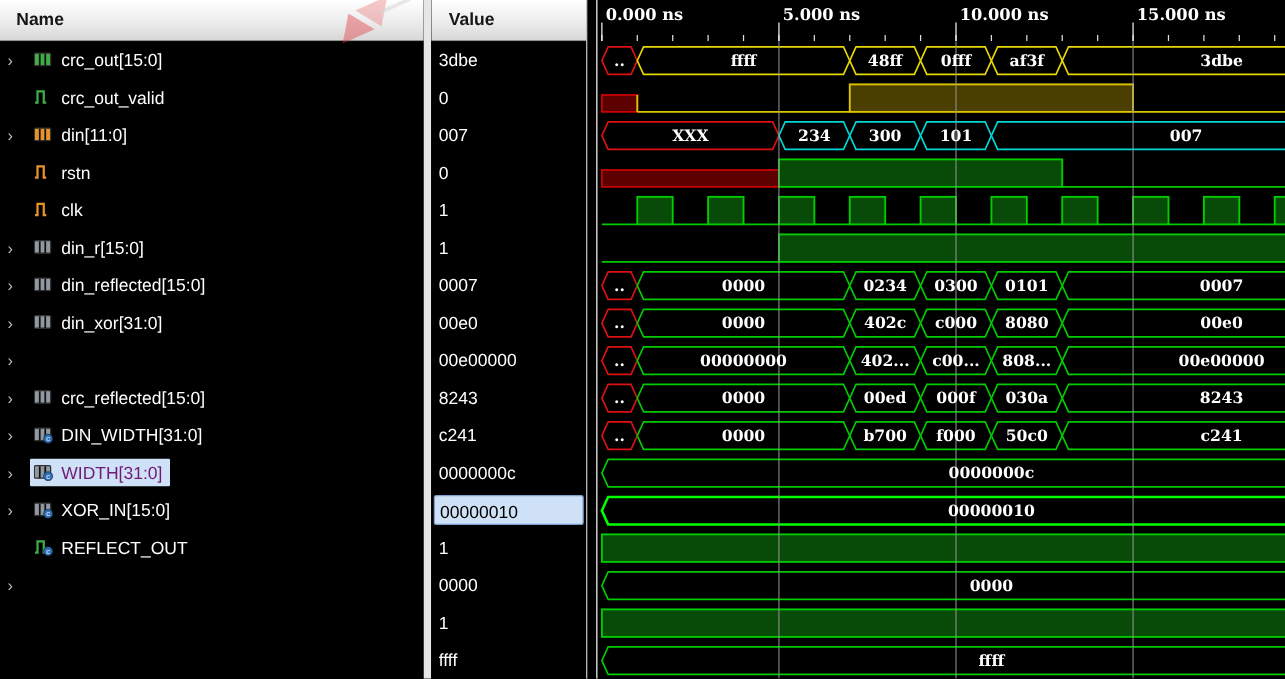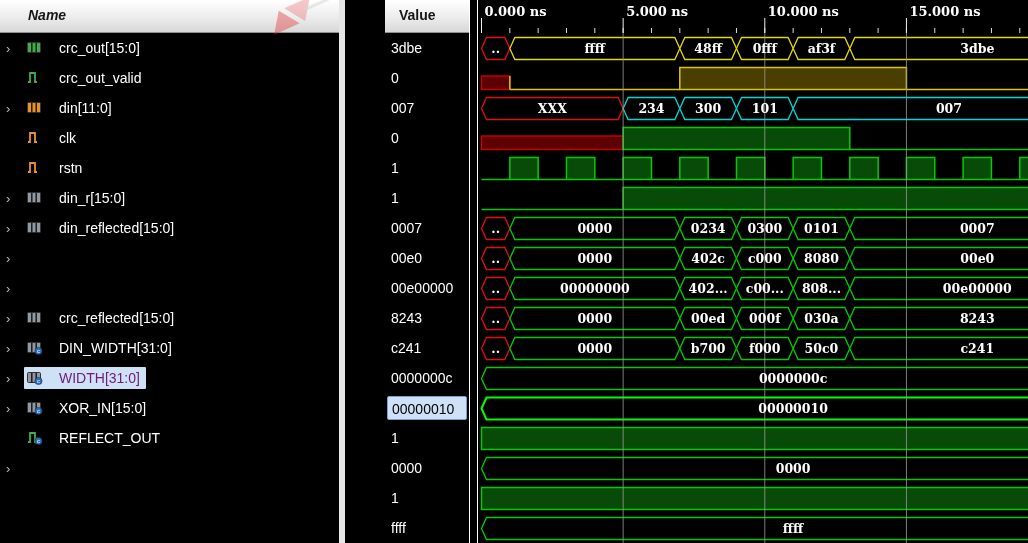--- a/index.html
+++ b/index.html
@@ -1,31 +1,31 @@
 <!DOCTYPE html>
 <html><head>
 <meta charset="utf-8">
 <style>
   html,body{margin:0;padding:0;background:#000;}
   body{width:1028px;height:543px;overflow:hidden;font-family:"Liberation Sans",sans-serif;position:relative;}
   .app{display:flex;width:1028px;height:543px;}
   .panel{box-sizing:border-box;height:543px;background:#000;overflow:hidden;}
   .name-panel{width:339px;}
   .splitter-a{width:6px;background:#e6e6e6;height:543px;}
-  .value-panel{width:125px;border-right:1px solid #fff;padding-left:40px;}
+  .value-panel{width:125px;border-right:1px solid #fff;}
   .wave-gap{width:7px;background:#000;height:543px;}
   .wave-panel{width:551px;border-left:1px solid #fff;position:relative;text-align:center;}
   .col-header{height:32px;line-height:31px;background:linear-gradient(#ffffff,#ececec 55%,#d8d8d8);
       border-bottom:1px solid #8f8f8f;color:#161616;font-weight:bold;font-size:14px;}
-  .name-panel .col-header{padding-left:28px;font-style:italic;}
+  .name-panel .col-header{padding-left:13px;}
   .value-panel .col-header{padding-left:14px;}
   .rows{background:#000;}
   .srow{height:30px;display:flex;align-items:center;color:#fff;font-size:14px;white-space:nowrap;}
   .arrow{width:18px;padding-left:6px;color:#bdbdbd;font-size:13px;flex:none;}
-  .nwrap{display:inline-flex;align-items:center;gap:16px;padding:3px 6px 3px 3px;border-radius:1px;justify-content:flex-end;}
+  .nwrap{display:inline-flex;align-items:center;gap:6px;padding:3px 6px 3px 3px;border-radius:1px;justify-content:flex-end;}
   .nwrap.sel{background:#cfe1f7;color:#701a75;}
   .vrow{height:30px;display:flex;align-items:center;color:#fff;font-size:14px;padding-left:6px;box-sizing:border-box;}
   .vrow .vbox{display:block;}
   .vrow.sel{padding:2px 2px 2px 2px;}
   .vrow.sel .vbox{background:#cfe1f7;border:1px solid #7b9ece;border-radius:2px;color:#000;
       width:100%;height:24px;line-height:24px;padding-left:4px;box-sizing:border-box;}
   svg{display:block;}
   #ruler{position:absolute;left:0;top:0;}
   #wavebody{position:absolute;left:0;top:33px;}
   .watermark{position:absolute;left:262px;top:-4px;width:78px;height:36px;opacity:.5;
@@ -68,33 +68,33 @@
             </svg>
             <span>din[11:0]</span>
           </span>
         </div>
         <div class="srow">
           <span class="arrow"></span>
           <span class="nwrap">
             <svg width="16" height="14">
               <path d="M1 11 L3 11 L3 2 L8 2 L8 11 L10 11" fill="none" stroke="#e8922a" stroke-width="1.8"></path>
             </svg>
+            <span>rstn</span>
+          </span>
+        </div>
+        <div class="srow">
+          <span class="arrow"></span>
+          <span class="nwrap">
+            <svg width="16" height="14">
+              <path d="M1 11 L3 11 L3 2 L8 2 L8 11 L10 11" fill="none" stroke="#e8922a" stroke-width="1.8"></path>
+            </svg>
             <span>clk</span>
           </span>
         </div>
         <div class="srow">
-          <span class="arrow"></span>
-          <span class="nwrap">
-            <svg width="16" height="14">
-              <path d="M1 11 L3 11 L3 2 L8 2 L8 11 L10 11" fill="none" stroke="#e8922a" stroke-width="1.8"></path>
-            </svg>
-            <span>rstn</span>
-          </span>
-        </div>
-        <div class="srow">
           <span class="arrow">›</span>
           <span class="nwrap">
             <svg width="16" height="14">
               <rect x="0.5" y="1.5" width="13" height="10" rx="1" fill="#9099a2" stroke="#333"></rect>
               <line x1="4.8" y1="2" x2="4.8" y2="11.5" stroke="#111" stroke-width="1.4"></line>
               <line x1="9.2" y1="2" x2="9.2" y2="11.5" stroke="#111" stroke-width="1.4"></line>
             </svg>
             <span>din_r[15:0]</span>
           </span>
         </div>
@@ -104,20 +104,28 @@
             <svg width="16" height="14">
               <rect x="0.5" y="1.5" width="13" height="10" rx="1" fill="#9099a2" stroke="#333"></rect>
               <line x1="4.8" y1="2" x2="4.8" y2="11.5" stroke="#111" stroke-width="1.4"></line>
               <line x1="9.2" y1="2" x2="9.2" y2="11.5" stroke="#111" stroke-width="1.4"></line>
             </svg>
             <span>din_reflected[15:0]</span>
           </span>
         </div>
         <div class="srow">
           <span class="arrow">›</span>
+          <span class="nwrap">
+            <svg width="16" height="14">
+              <rect x="0.5" y="1.5" width="13" height="10" rx="1" fill="#9099a2" stroke="#333"></rect>
+              <line x1="4.8" y1="2" x2="4.8" y2="11.5" stroke="#111" stroke-width="1.4"></line>
+              <line x1="9.2" y1="2" x2="9.2" y2="11.5" stroke="#111" stroke-width="1.4"></line>
+            </svg>
+            <span>din_xor[31:0]</span>
+          </span>
         </div>
         <div class="srow">
           <span class="arrow">›</span>
         </div>
         <div class="srow">
           <span class="arrow">›</span>
           <span class="nwrap">
             <svg width="16" height="14">
               <rect x="0.5" y="1.5" width="13" height="10" rx="1" fill="#9099a2" stroke="#333"></rect>
               <line x1="4.8" y1="2" x2="4.8" y2="11.5" stroke="#111" stroke-width="1.4"></line>

